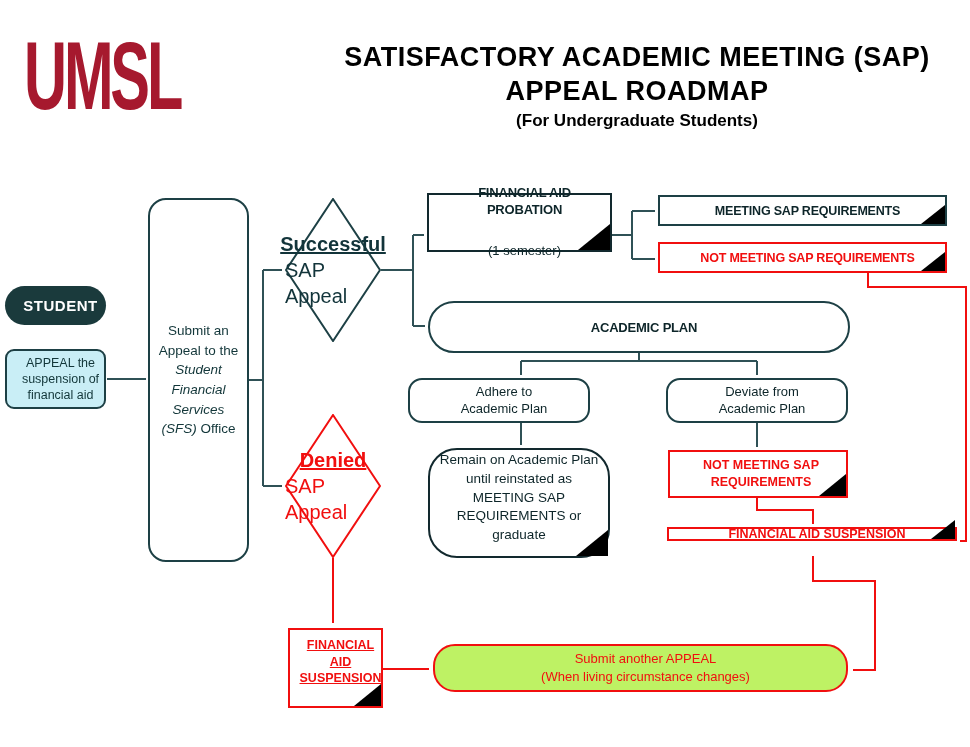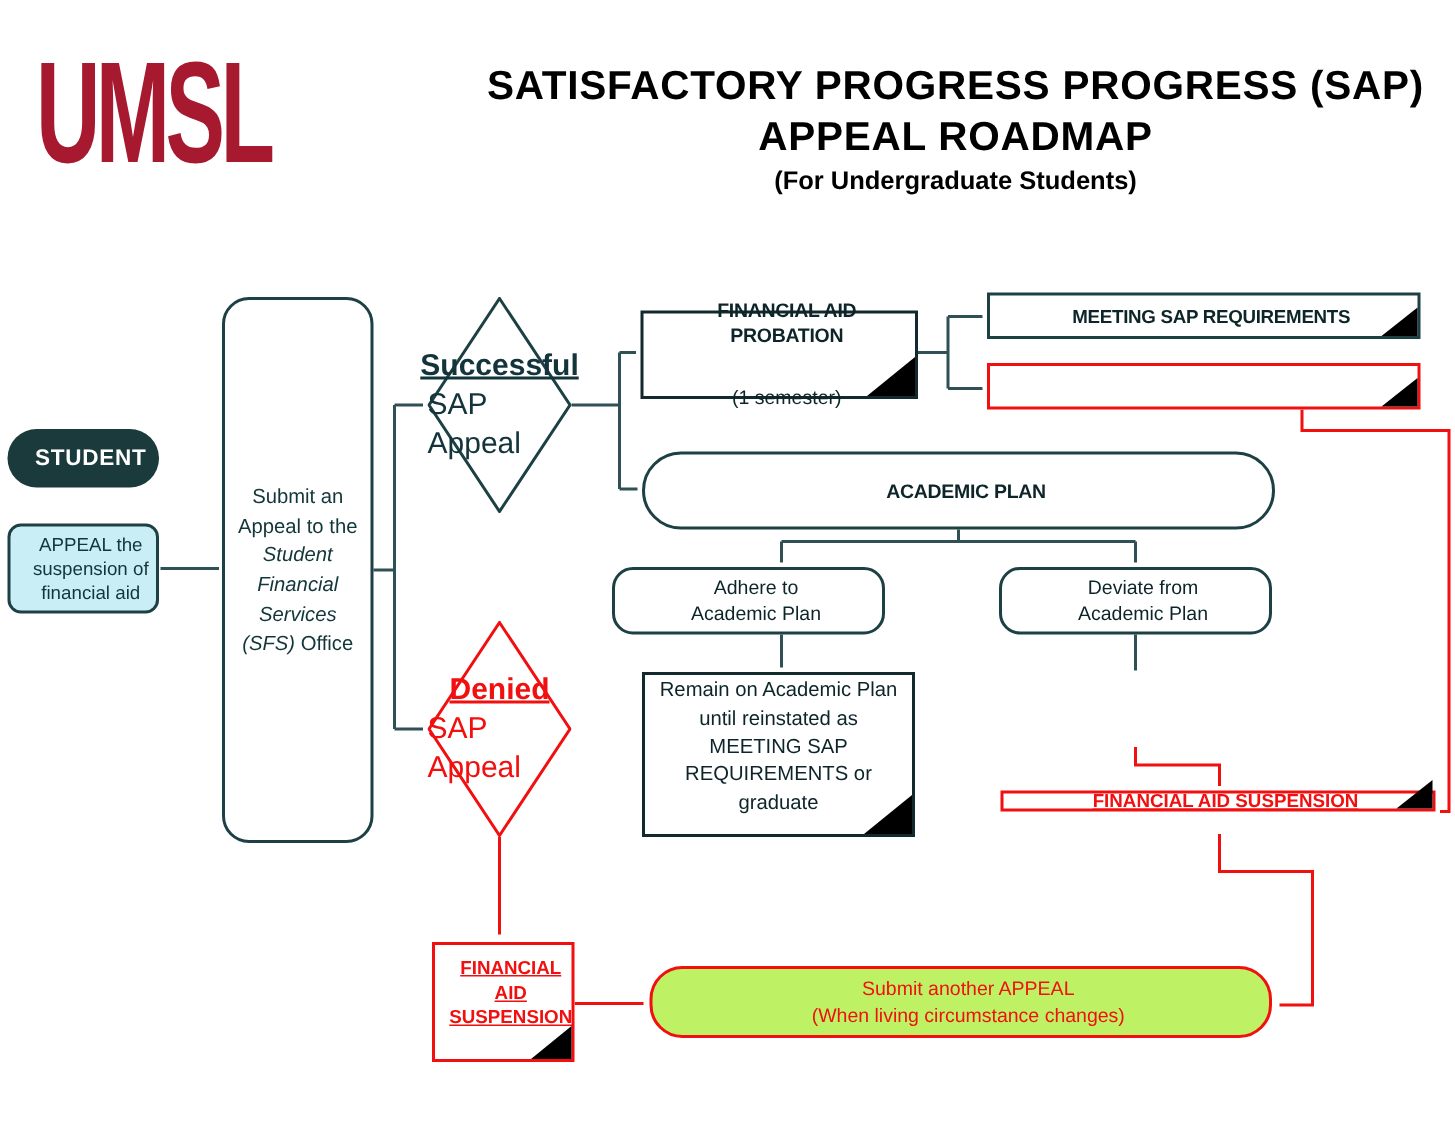--- a/index.html
+++ b/index.html
@@ -40,28 +40,28 @@
   .diamond-box { position:absolute; width:96px; height:144px; z-index:2; }
   .diamond-box svg { position:absolute; inset:0; }
   .diamond-label { position:absolute; inset:0; display:flex; flex-direction:column;
                    align-items:center; justify-content:center; font-size:20px; line-height:1.3; }
   .d-title { font-weight:bold; text-decoration:underline; }
   .succ { left:285px; top:170px; }
   .deny { left:285px; top:386px; }
   .succ .diamond-label { color:#12343a; }
   .deny .diamond-label { color:#f10f0f; }
 
-  .probation { left:427px; top:179px; width:185px; height:59px; font-size:13px; line-height:1.3;gap:24px; }
+  .probation { left:427px; top:165px; width:185px; height:59px; font-size:13px; line-height:1.3;gap:24px; }
   .probation .b1 { font-weight:bold; letter-spacing:-.2px; }
   .meeting   { left:658px; top:167px; width:289px; height:31px; font-size:12.5px; font-weight:bold; letter-spacing:-.2px; }
   .notmeet-top { left:658px; top:214px; width:289px; height:31px; font-size:12.5px; font-weight:bold; letter-spacing:-.2px; }
   .acplan    { left:428px; top:273px; width:422px; height:52px; border-radius:26px; font-size:13px; font-weight:bold; letter-spacing:-.2px; }
   .adhere    { left:408px; top:350px; width:182px; height:45px; border-radius:14px; font-size:13px; line-height:1.3; }
   .deviate   { left:666px; top:350px; width:182px; height:45px; border-radius:14px; font-size:13px; line-height:1.3; }
-  .remain    { left:428px; top:420px; width:182px; height:110px; font-size:13.5px; line-height:1.4; padding:4px 6px 14px; }
+  .remain    { left:428px; top:420px; width:182px; height:110px; font-size:13.5px; line-height:1.4; padding:4px 6px 14px;border-radius:29px; }
   .notmeet-mid { left:668px; top:422px; width:180px; height:48px; font-size:12.5px; font-weight:bold; line-height:1.35; padding-right:4px; }
   .fas-right { left:667px; top:499px; width:290px; height:14px; font-size:12.5px; font-weight:bold; text-decoration:underline; }
   .fas-left  { left:288px; top:600px; width:95px; height:80px; font-size:12.5px; font-weight:bold;
                text-decoration:underline; line-height:1.35; padding-bottom:12px; }
   .submit-another { left:433px; top:616px; width:415px; height:48px; border-radius:22px;
                     background:#bef264; font-size:13px; line-height:1.35; }
   .footer { position:absolute; left:380px; top:720px; width:220px; text-align:center;
             font-size:11px; font-style:italic; color:#111; }
 
   
@@ -70,21 +70,21 @@
   .cdark { stroke:#2f5156; }
   .cred  { stroke:#f10f0f; }
 </style>
 </head>
 <body>
 
 <div id="canvas">
 
   <div class="logo">UMSL</div>
   <div class="title-wrap">
-    <div class="title-line1">SATISFACTORY PROGRESS PROGRESS (SAP)</div>
+    <div class="title-line1">SATISFACTORY ACADEMIC MEETING (SAP)</div>
     <div class="title-line2">APPEAL ROADMAP</div>
     <div class="title-line3">(For Undergraduate Students)</div>
   </div>
 
   <svg id="connectors" width="970" height="747" viewBox="0 0 970 747">
     <defs>
       <marker id="arrow-dark" markerUnits="userSpaceOnUse" markerWidth="9" markerHeight="8" refX="8.5" refY="4" orient="auto">
           <path d="M0,0 L9,4 L0,8 z" fill="#2f5156" stroke="none"></path>
         </marker>
       <marker id="arrow-red" markerUnits="userSpaceOnUse" markerWidth="9" markerHeight="8" refX="8.5" refY="4" orient="auto">
@@ -165,20 +165,21 @@
     <div>(1 semester)</div>
     <div class="tri tri-lg"></div>
   </div>
 
   <div class="node meeting teal-border dark-text">
     <span>MEETING SAP REQUIREMENTS</span>
     <div class="tri tri-sm"></div>
   </div>
 
   <div class="node notmeet-top red-border red-text">
+    <span>NOT MEETING SAP REQUIREMENTS</span>
     <div class="tri tri-sm"></div>
   </div>
 
   <div class="node acplan teal-border dark-text">
     <span>ACADEMIC PLAN</span>
   </div>
 
   <div class="node adhere teal-border dark-text">
     <span>Adhere to</span>
     <span>Academic Plan</span>
@@ -187,20 +188,25 @@
   <div class="node deviate teal-border dark-text">
     <span>Deviate from</span>
     <span>Academic Plan</span>
   </div>
 
   <div class="node remain dark-border dark-text">
     <span>Remain on Academic Plan until reinstated as MEETING SAP REQUIREMENTS or graduate</span>
     <div class="tri tri-lg"></div>
   </div>
 
+  <div class="node notmeet-mid red-border red-text">
+    <span>NOT MEETING SAP</span>
+    <span>REQUIREMENTS</span>
+    <div class="tri tri-md"></div>
+  </div>
 
   <div class="node fas-right red-border red-text">
     <span>FINANCIAL AID SUSPENSION</span>
     <div class="tri tri-sm"></div>
   </div>
 
   <div class="node fas-left red-border red-text">
     <span>FINANCIAL AID</span>
     <span>SUSPENSION</span>
     <div class="tri tri-md"></div>

